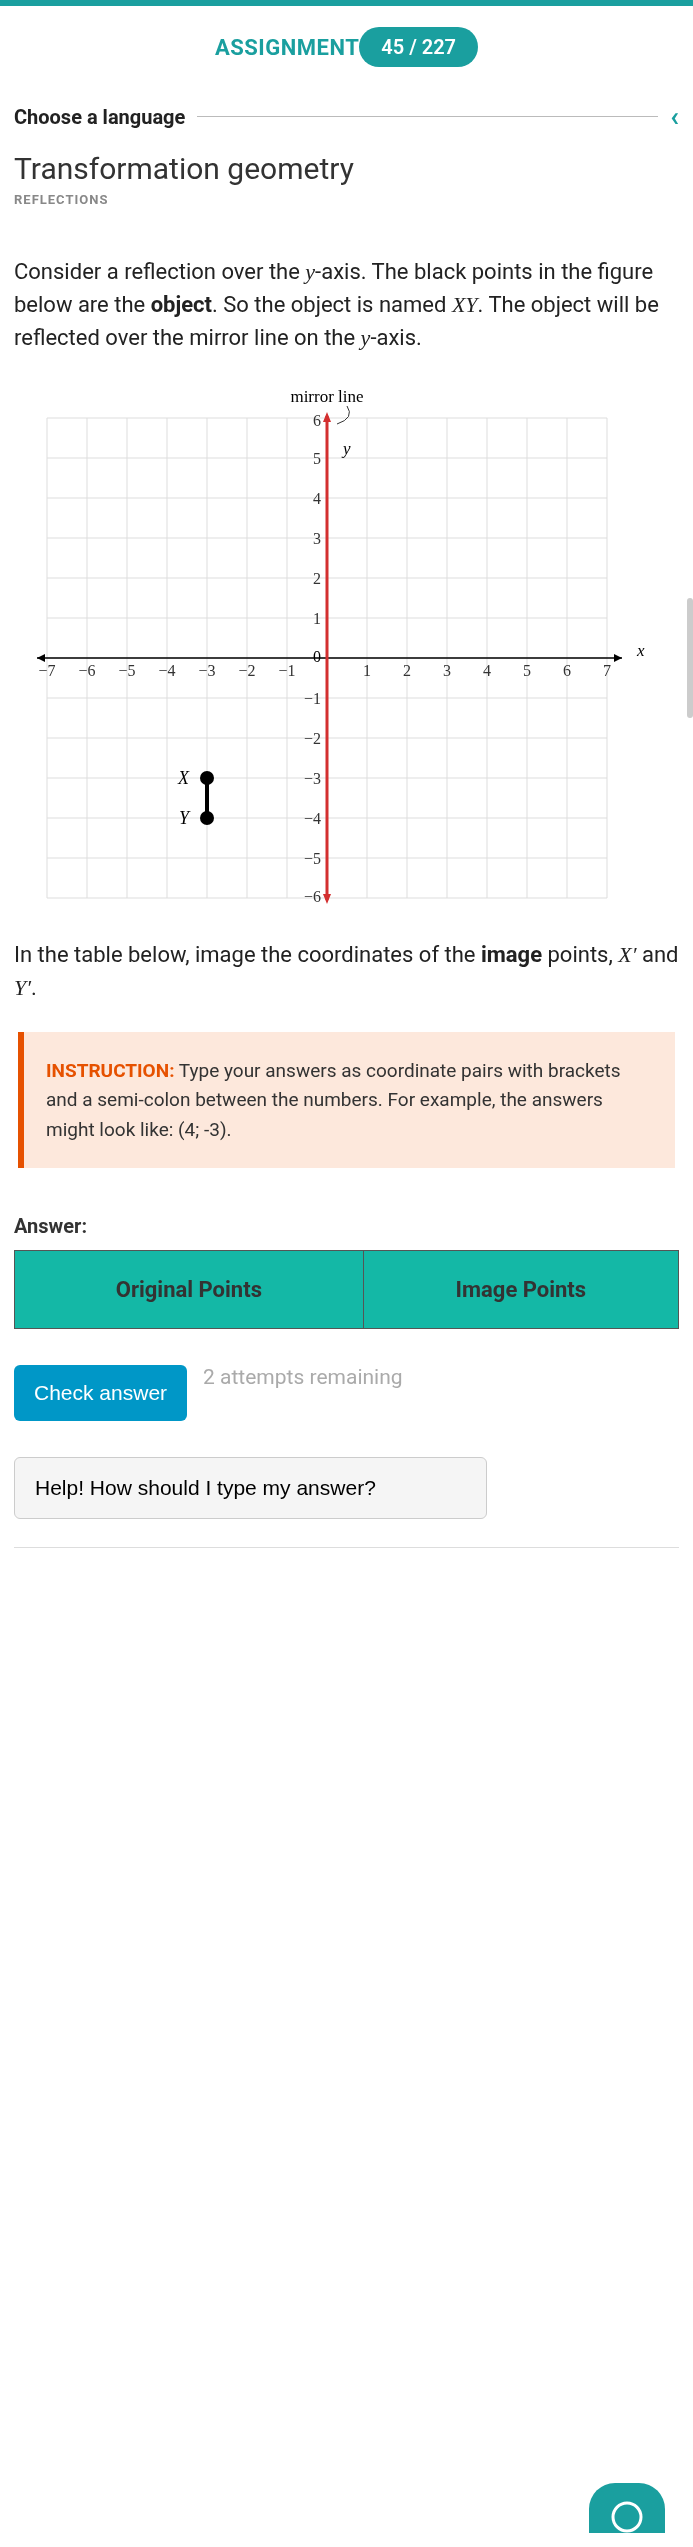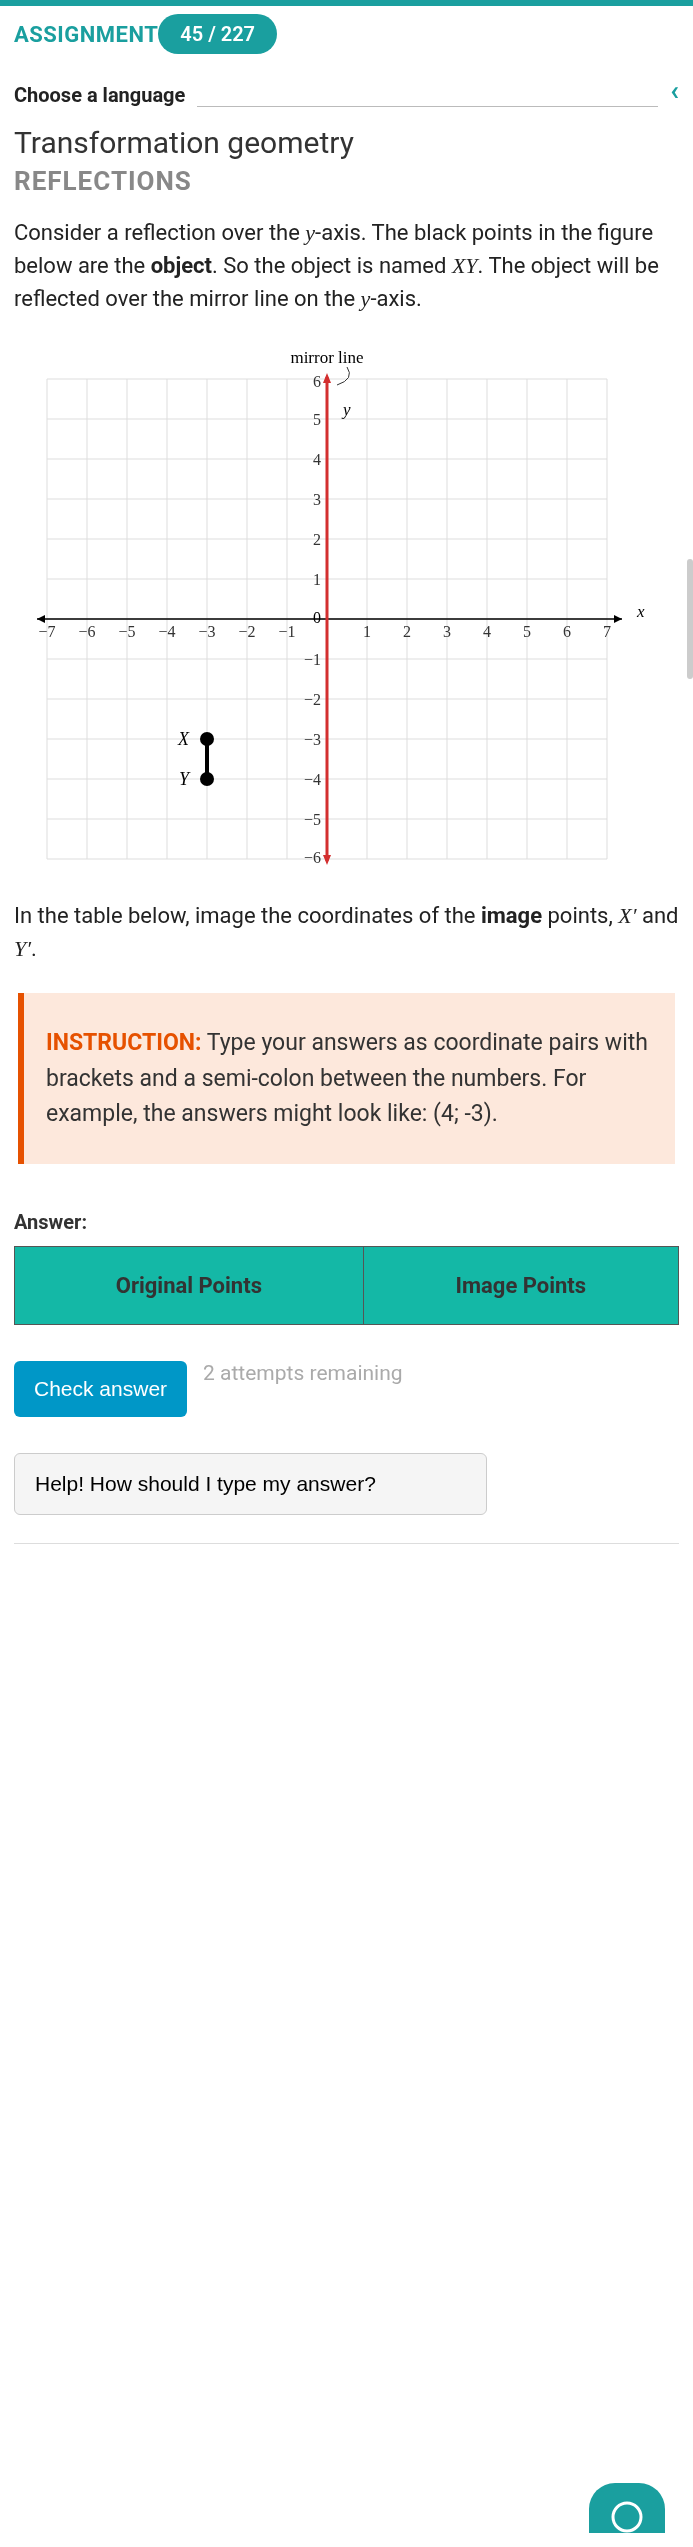--- a/index.html
+++ b/index.html
@@ -1,34 +1,34 @@
 <!DOCTYPE html>
 <html><head>
 <meta charset="utf-8">
 <style>
 *{box-sizing:border-box;margin:0;padding:0}
 body{font-family:-apple-system,BlinkMacSystemFont,'Segoe UI',Roboto,Arial,sans-serif;width:693px;background:#fff;color:#333}
 .topbar{height:6px;background:#1a9f9f}
-.header{display:flex;justify-content:flex-start;align-items:center;padding:8px 14px}
+.header{display:flex;justify-content:center;align-items:center;padding:21px 14px}
 .assignment{color:#1a9f9f;font-weight:700;font-size:22px;letter-spacing:.5px}
 .progress-pill{background:#1a9f9f;color:#fff;padding:8px 22px;border-radius:22px;font-weight:600;font-size:20px}
-.lang-row{display:flex;align-items:flex-end;padding:12px 14px 18px;gap:12px}
+.lang-row{display:flex;align-items:center;padding:12px 14px 18px;gap:12px}
 .lang-label{font-weight:700;font-size:20px;color:#222}
 .lang-line{flex:1;height:1px;background:#bbb}
 .chev{color:#1a9f9f;font-size:28px;font-weight:700}
 .section{padding:0 14px}
 .title{font-size:30px;color:#333;font-weight:400;margin-bottom:6px}
-.subtitle{color:#888;font-weight:700;letter-spacing:1px;font-size:26px;margin-bottom:20px}
+.subtitle{color:#888;font-weight:700;letter-spacing:1px;font-size:13px;margin-bottom:48px}
 .body-text{font-size:22px;line-height:1.5;color:#222;margin-bottom:24px}
 .math{font-family:'Times New Roman',serif;font-style:italic}
 .bold{font-weight:700}
 .figure{margin:10px 0 30px;position:relative}
 .figure svg{display:block;margin:0 auto}
 .scroll-hint{position:absolute;right:0;top:220px;width:6px;height:120px;background:#ccc;border-radius:3px}
-.instruction-box{background:#fde8dc;border-left:6px solid #e65100;padding:32px 22px;margin:28px 4px 46px;font-size:23px;line-height:1.55}
+.instruction-box{background:#fde8dc;border-left:6px solid #e65100;padding:24px 22px;margin:28px 4px 46px;font-size:19px;line-height:1.55}
 .instruction-label{color:#e65100;font-weight:700}
 .answer-label{font-weight:700;font-size:20px;margin:0 14px 12px}
 .ans-table{border-collapse:collapse;width:calc(100% - 28px);margin:0 14px 36px}
 .ans-table th,.ans-table td{border:1px solid #555;padding:0;text-align:center;vertical-align:middle}
 .ans-table th{background:#14b8a6;font-weight:700;font-size:22px;padding:26px 8px}
 .ans-table td{height:130px}
 .cell-inner{padding:18px 14px;display:flex;flex-direction:column;align-items:center;justify-content:center;gap:10px}
 .point-label{font-family:'Times New Roman',serif;font-size:26px;font-style:italic}
 .coord-input{width:240px;height:42px;border:1px solid #ccc;border-radius:4px;font-size:18px;padding:0 10px}
 .btn-row{display:flex;align-items:flex-start;gap:16px;padding:0 14px 36px}

